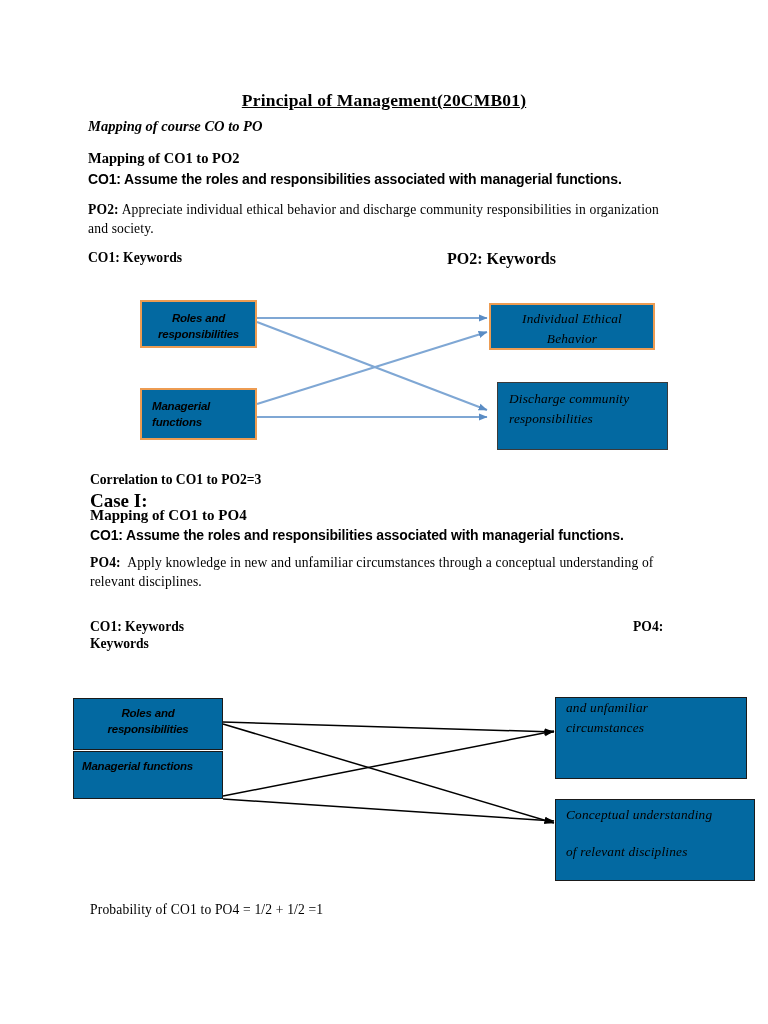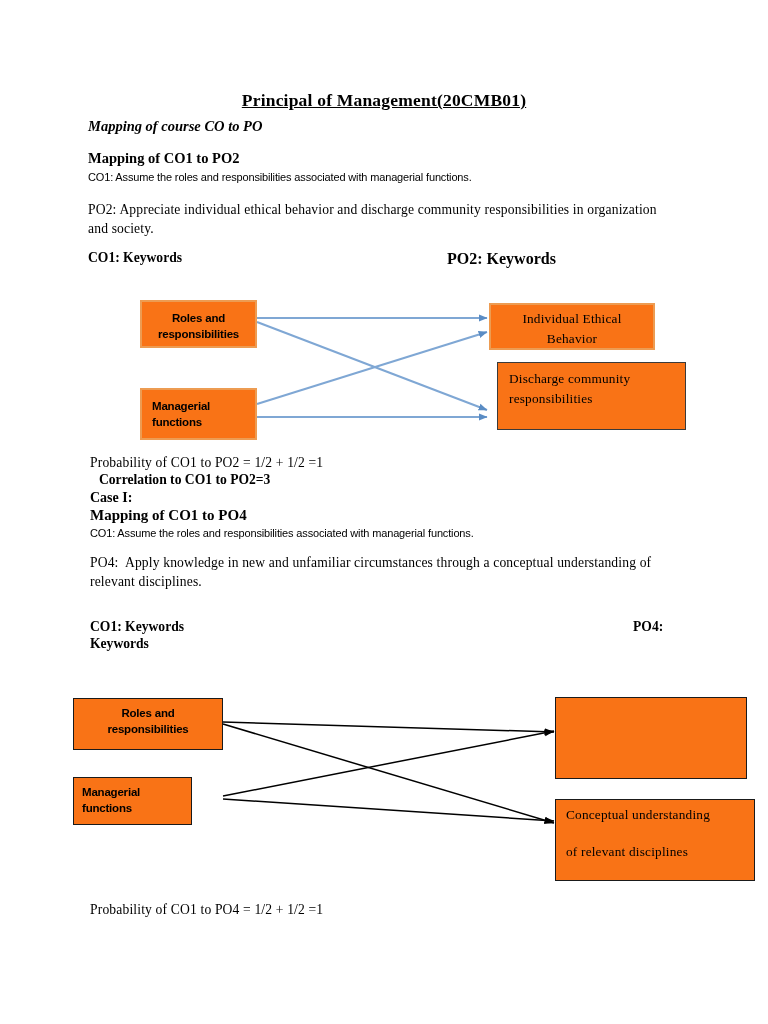--- a/index.html
+++ b/index.html
@@ -35,39 +35,40 @@
 
   .hdr-bold-serif {
     position: absolute;
     font-family: "Liberation Serif", serif;
     font-weight: bold;
     font-size: 14.5px;
   }
   .body-sans-bold {
     position: absolute;
     font-family: "Liberation Sans", sans-serif;
-    font-weight: normal;
-    font-size: 11px;
+    font-weight: bold;
+    font-size: 14px;
     letter-spacing: -0.15px;
   }
   .body-serif {
     position: absolute;
     font-family: "Liberation Serif", serif;
     font-size: 13.6px;
     line-height: 19px;
     letter-spacing: 0.15px;
   }
-  .body-serif b { font-weight: normal; margin-top: 24px; }
+  .body-serif b { font-weight: bold; margin-top: 24px; }
 
   
   .diagram { position: absolute; }
   .dbox {
     position: absolute;
     box-sizing: border-box;
-    background: #f97316;
+    background: #0369a1;
+    font-style: italic;
   }
   .dbox .txt {
     display: block;
   }
   .box-orange {
     border: 2px solid #ED9C52;
   }
   .box-dark {
     border: 1.6px solid #3A3A3A;
   }
@@ -143,29 +144,28 @@
     <div class="dbox box-orange" style="left:140px; top:388px; width:117px; height:52px;">
       <span class="txt txt-sans pad-l">Managerial</span>
       <span class="txt txt-sans" style="display:block;text-align:left;padding:0 0 0 10px;">functions</span>
     </div>
 
     <div class="dbox box-orange" style="left:489px; top:303px; width:166px; height:47px;">
       <span class="txt txt-serif" style="display:block;text-align:center;padding:4px 4px 0 4px;">Individual Ethical</span>
       <span class="txt txt-serif" style="display:block;text-align:center;padding:0 4px;">Behavior</span>
     </div>
 
-    <div class="dbox box-dark" style="left:497px; top:362px; width:189px; height:68px;">
+    <div class="dbox box-dark" style="left:497px; top:382px; width:171px; height:68px;">
       <span class="txt txt-serif" style="display:block;text-align:left;padding:6px 0 0 11px;">Discharge community</span>
       <span class="txt txt-serif" style="display:block;text-align:left;padding:0 0 0 11px;">responsibilities</span>
     </div>
   </div>
 
-  <div class="body-serif" style="left:90px; top:453px;">Probability of CO1 to PO2  =  1/2 + 1/2 =1</div>
-  <div class="hdr-bold-serif" style="left:90px; top:472px; font-size:13.6px;margin-left:9px;">Correlation to CO1 to PO2=3</div>
-  <div class="hdr-bold-serif" style="left:90px; top:490px; font-size:14px;">Case I:</div>
+  <div class="hdr-bold-serif" style="left:90px; top:472px; font-size:13.6px;">Correlation to CO1 to PO2=3</div>
+  <div class="hdr-bold-serif" style="left:90px; top:490px; font-size:19px;">Case I:</div>
 
   <div class="hdr-bold-serif" style="left:90px; top:507px; font-size:15px;">Mapping of CO1 to PO4</div>
 
   <div class="body-sans-bold" style="left:90px; top:527px; width:600px;">CO1: Assume the roles and responsibilities associated with managerial functions.</div>
 
   <div class="body-serif" style="left:90px; top:553px; width:580px;"><b>PO4:</b>&nbsp; <span>Apply knowledge in new and unfamiliar circumstances through a conceptual understanding of relevant disciplines.</span></div>
 
   <div class="hdr-bold-serif" style="left:90px; top:619px; font-size:13.6px;">CO1: Keywords</div>
   <div class="hdr-bold-serif" style="left:90px; top:636px; font-size:13.6px;text-align:center;">Keywords</div>
   <div class="hdr-bold-serif" style="left:633px; top:619px; font-size:13.6px;">PO4:</div>
@@ -184,25 +184,27 @@
         <line x1="223" y1="796" x2="554" y2="731"></line>
         <line x1="223" y1="799" x2="554" y2="821"></line>
       </g>
     </svg>
 
     <div class="dbox box-black" style="left:73px; top:698px; width:150px; height:52px;">
       <span class="txt txt-sans" style="display:block;text-align:center;padding:6px 4px 0 4px;">Roles and</span>
       <span class="txt txt-sans" style="display:block;text-align:center;padding:0 4px;">responsibilities</span>
     </div>
 
-    <div class="dbox box-black" style="left:73px; top:777px; width:119px; height:48px;">
+    <div class="dbox box-black" style="left:73px; top:751px; width:150px; height:48px;">
       <span class="txt txt-sans" style="display:block;text-align:left;padding:6px 0 0 8px;">Managerial functions</span>
     </div>
 
     <div class="dbox box-black" style="left:555px; top:697px; width:192px; height:82px;">
+      <span class="txt txt-serif" style="display:block;text-align:left;padding:0 0 0 10px;">and unfamiliar</span>
+      <span class="txt txt-serif" style="display:block;text-align:left;padding:0 0 0 10px;">circumstances</span>
     </div>
 
     <div class="dbox box-black" style="left:555px; top:799px; width:200px; height:82px;">
       <span class="txt txt-serif" style="display:block;text-align:left;padding:5px 0 0 10px;">Conceptual understanding</span>
       <span class="txt txt-serif" style="display:block;text-align:left;padding:0 0 0 10px;margin-top:17px;">of relevant disciplines</span>
     </div>
   </div>
 
   <div class="body-serif" style="left:90px; top:900px;">Probability of CO1 to PO4  =  1/2 + 1/2 =1</div>
 

